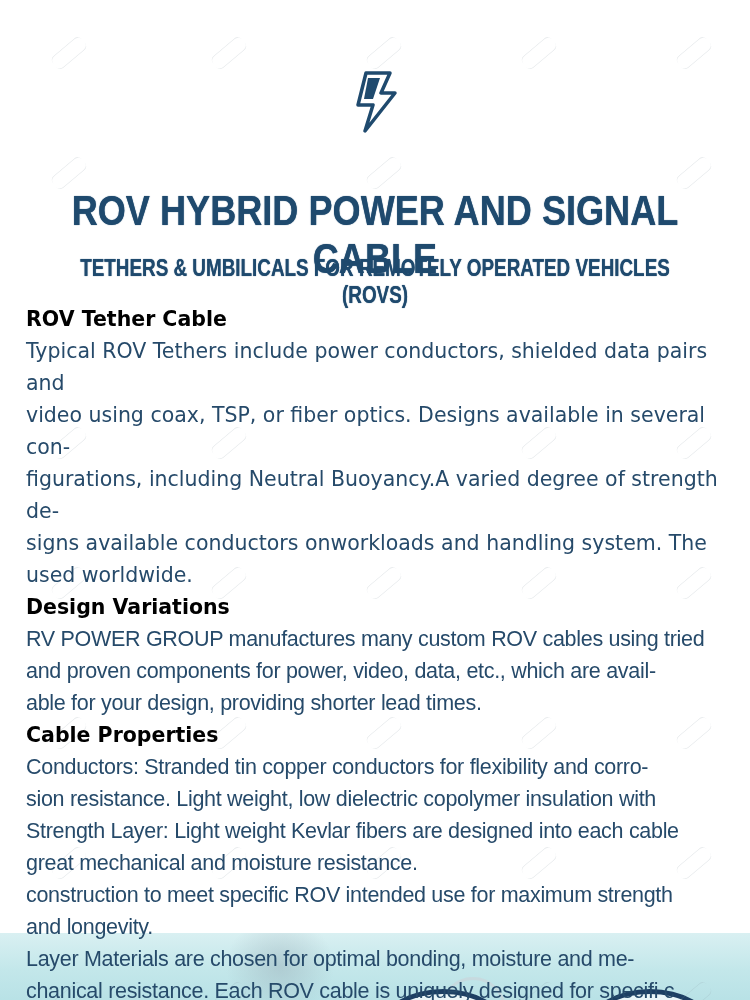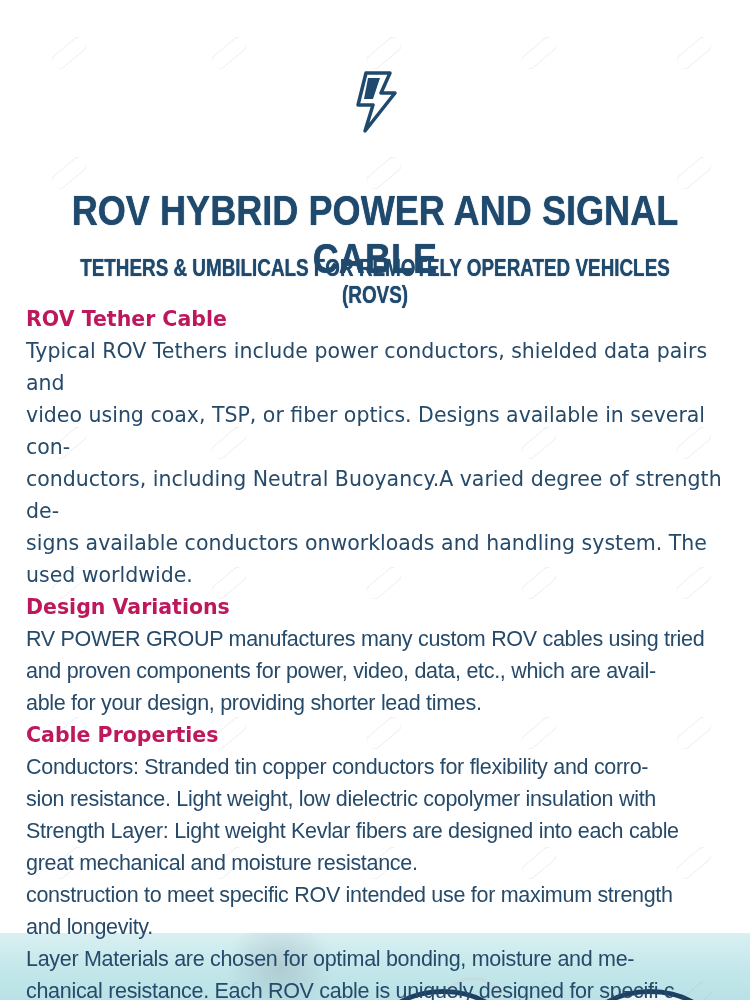--- a/index.html
+++ b/index.html
@@ -44,21 +44,21 @@
       color: #1f4a6e; font-weight: 700; font-size: 23px;
       font-family: "Liberation Sans", sans-serif;
       transform: scaleX(0.82); transform-origin: center;
       text-shadow: 0 0 1px #1f4a6e;
     }
     .content {
       position: absolute; left: 26px; top: 288px; width: 700px;
       color: #264a6a; font-size: 20.5px; line-height: 32px;
       font-family: "DejaVu Sans", sans-serif;
     }
-    .content .heading { font-weight: 700; color: #be185d; }
+    .content .heading { font-weight: 700; color: #000000; }
     .condensed { font-family: Liberation Sans, sans-serif; font-size: 21.5px; letter-spacing: -0.3px; }
     .wm {
       position: absolute; width: 38px; height: 14px; opacity: 0.18;
       transform: rotate(-40deg);
       border-top: 1px solid #8a9aa4; border-bottom: 1px solid #8a9aa4;
       border-radius: 6px;
     }
   </style>
 </head>
 <body>
@@ -109,21 +109,21 @@
     <path d="M16 7 L28 7 L21 28 L12 28 Z" fill="#1f4a6e"></path>
   </svg>
 
   <div class="title">ROV HYBRID POWER AND SIGNAL CABLE</div>
   <div class="subtitle">TETHERS &amp; UMBILICALS FOR REMOTELY OPERATED VEHICLES (ROVS)</div>
 
   <div class="content">
     <div class="heading">ROV Tether Cable</div>
     <div>Typical ROV Tethers include power conductors, shielded data pairs and</div>
     <div>video using coax, TSP, or fiber optics. Designs available in several con-</div>
-    <div>conductors, including Neutral Buoyancy.A varied degree of strength de-</div>
+    <div>figurations, including Neutral Buoyancy.A varied degree of strength de-</div>
     <div>signs available conductors onworkloads and handling system. The</div>
     <div>used worldwide.</div>
 
     <div class="heading">Design Variations</div>
     <div class="condensed">RV POWER GROUP manufactures many custom ROV cables using tried</div>
     <div class="condensed">and proven components for power, video, data, etc., which are avail-</div>
     <div class="condensed">able for your design, providing shorter lead times.</div>
 
     <div class="heading">Cable Properties</div>
     <div class="condensed">Conductors: Stranded tin copper conductors for flexibility and corro-</div>

